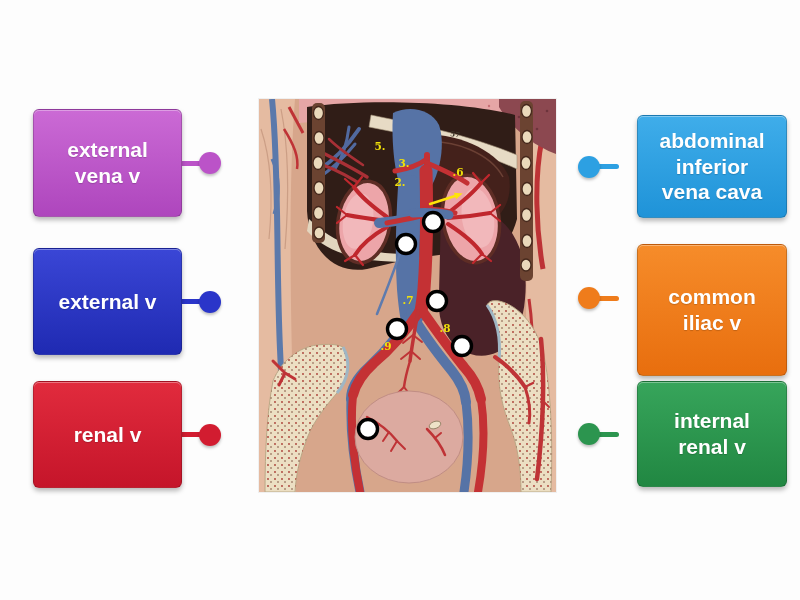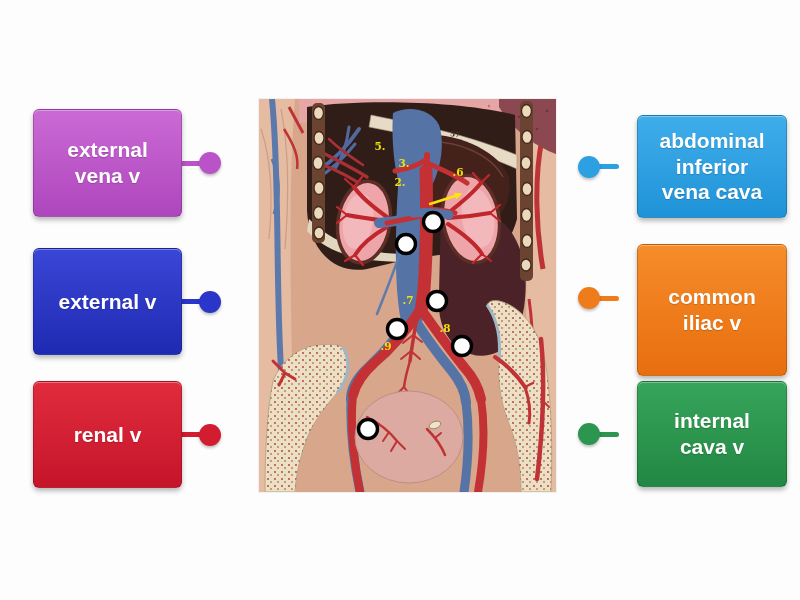--- a/index.html
+++ b/index.html
@@ -95,21 +95,21 @@
     <div class="stem"></div>
     <div class="dot"></div>
     <div class="label-box">
       <span>common iliac v</span>
     </div>
   </div>
   <div class="label-group g-r g-r3 c-green">
     <div class="stem"></div>
     <div class="dot"></div>
     <div class="label-box">
-      <span>internal cava v</span>
+      <span>internal renal v</span>
     </div>
   </div>
 
   <div class="photo">
     <svg width="297" height="393" viewBox="0 0 297 393">
       <defs>
         <pattern id="boneDots" width="7" height="7" patternUnits="userSpaceOnUse">
           <circle cx="2" cy="2" r="0.9" fill="#a83a32"></circle>
           <circle cx="5" cy="5" r="0.8" fill="#7a4a3a"></circle>
         </pattern>

